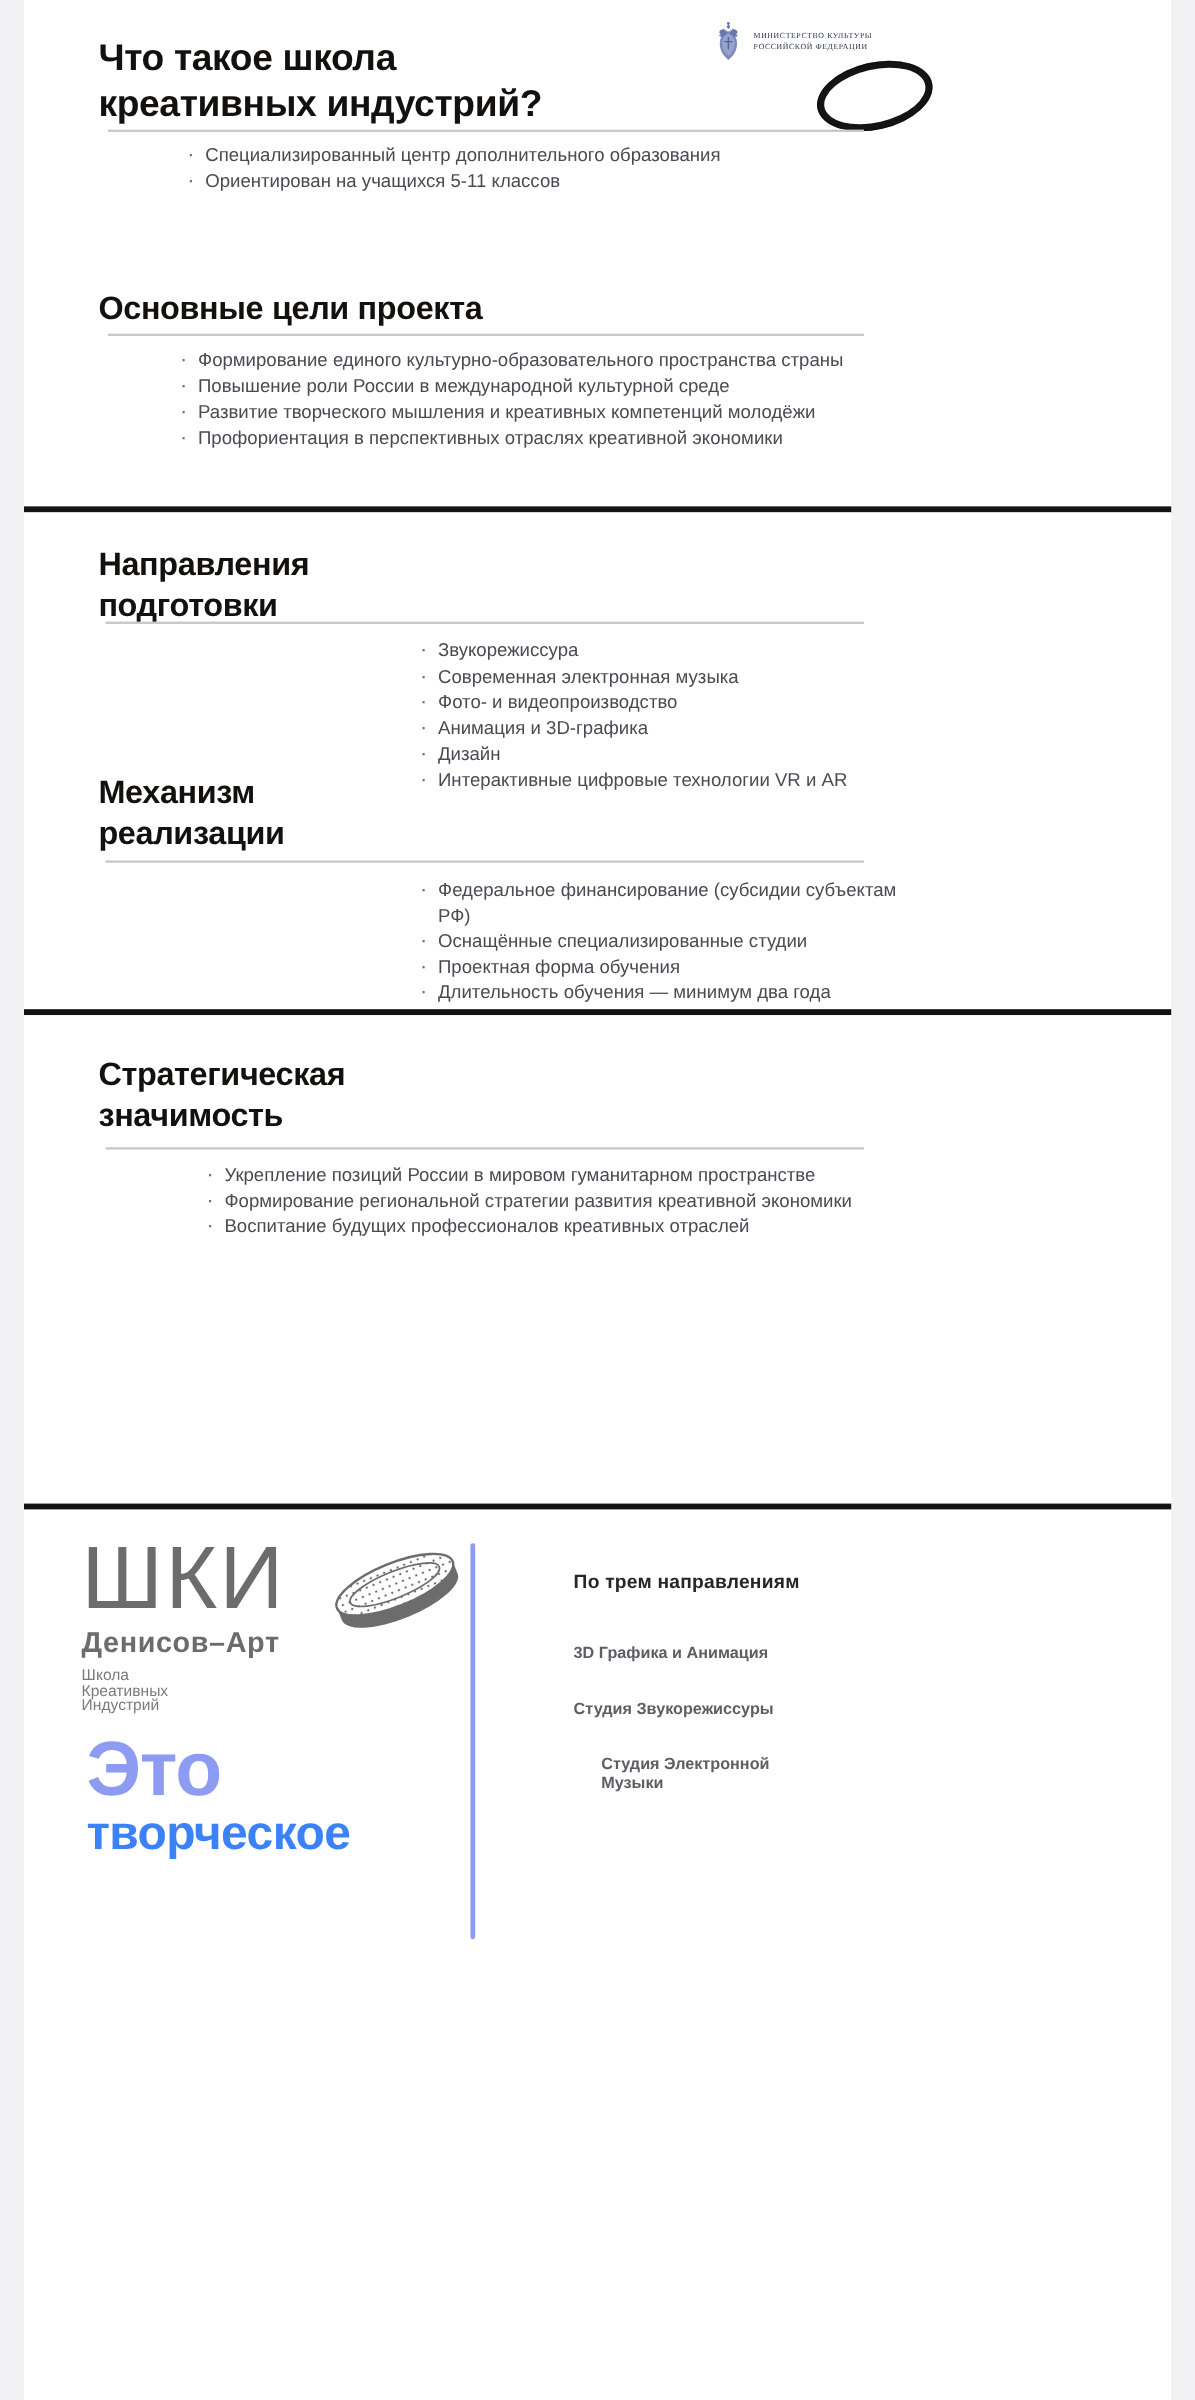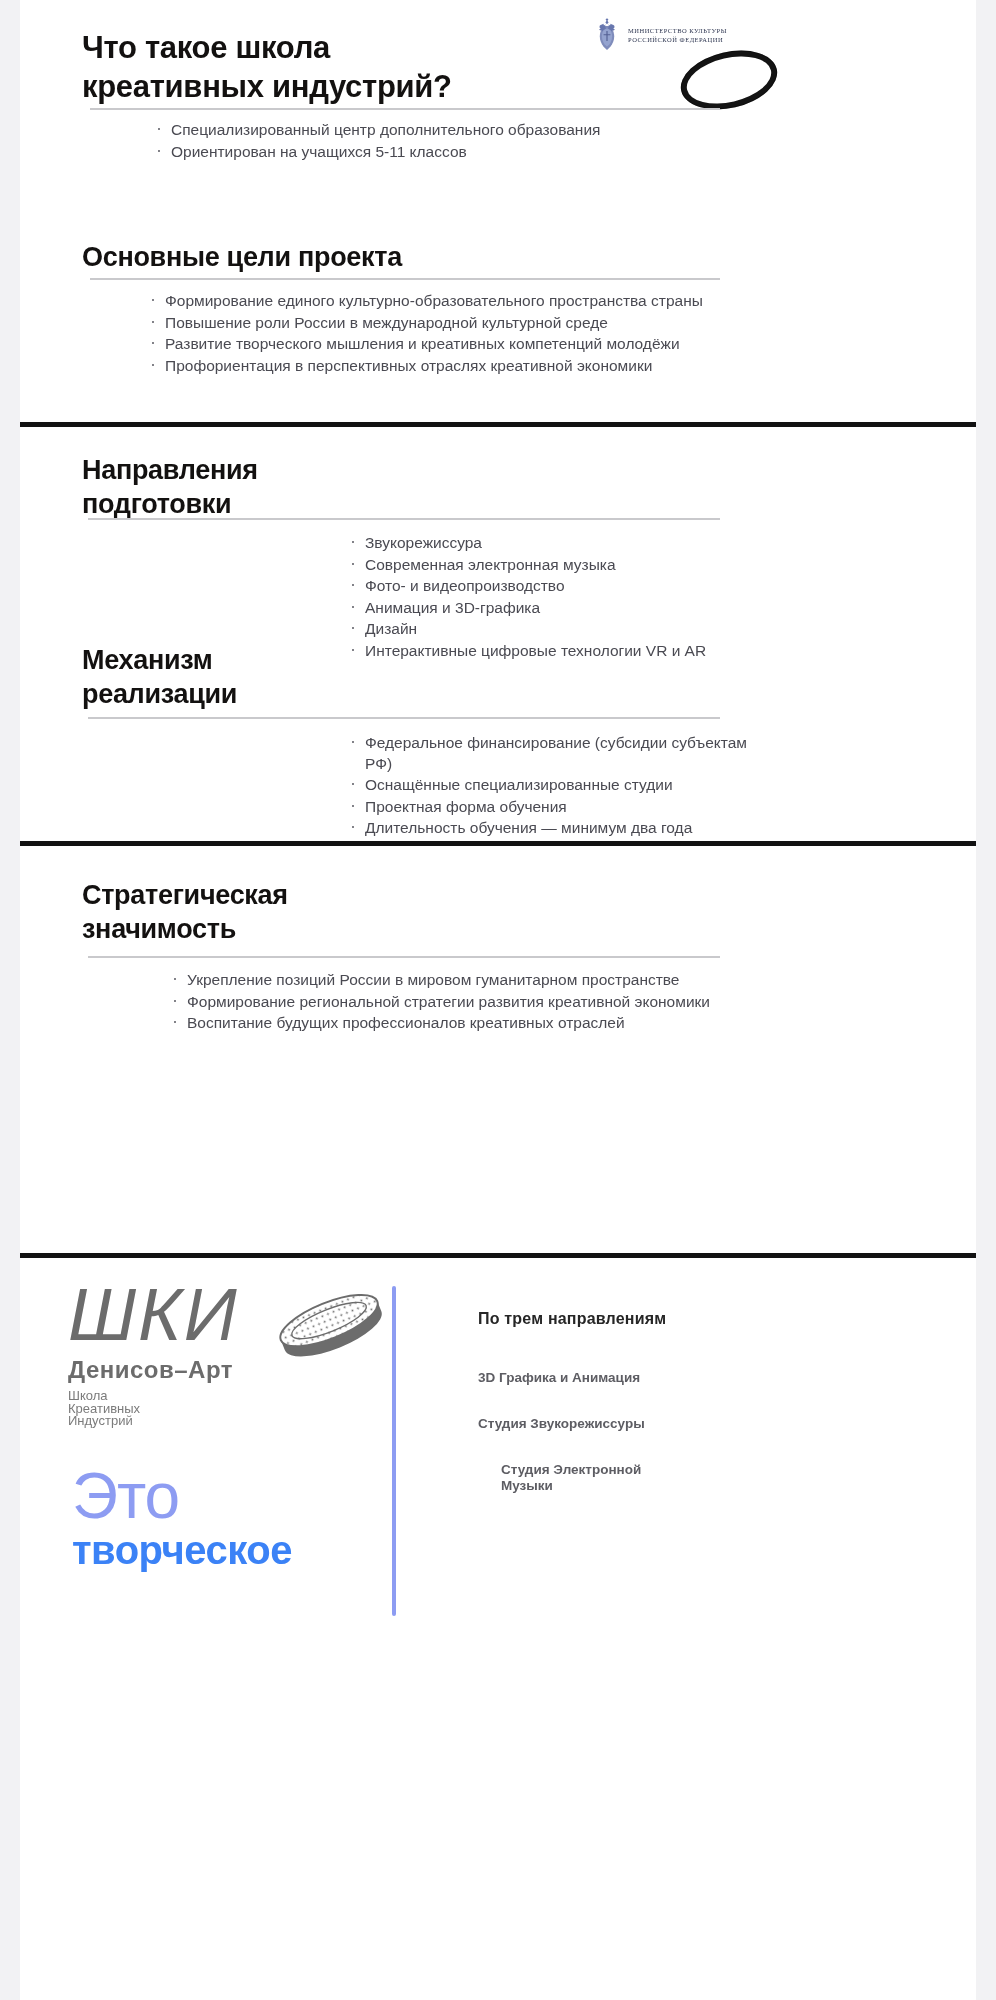--- a/index.html
+++ b/index.html
@@ -60,30 +60,29 @@
     content:"";position:absolute;inset:-6px;
     border-radius:50%;
     border:1px solid rgba(0,0,0,.35);
   }
 
   
   .shki{
     font-size:74px;line-height:74px;
     font-weight:500;color:#6c6c6c;
     letter-spacing:2px;
-    font-style:italic;
   }
   .denisov{
     font-size:24px;line-height:28px;font-weight:bold;
     color:#6c6c6c;letter-spacing:0.5px;margin-top:4px;
   }
   .sub3{font-size:13px;line-height:12.5px;color:#7b7b7b;margin-top:6px;}
   .eto{
-    font-size:64px;line-height:64px;font-weight:normal;
-    color:#8d9cf2;letter-spacing:-1px;margin-top:22px;
+    font-size:64px;line-height:64px;font-weight:bold;
+    color:#8d9cf2;letter-spacing:-1px;
   }
   .tvor{
     font-size:40px;line-height:44px;font-weight:bold;
     color:#3b82f6;letter-spacing:-0.5px;
   }
   .vline{position:absolute;width:4px;background:#8d9cf2;border-radius:2px;}
   .rt-title{font-size:16px;font-weight:bold;color:#262626;letter-spacing:0.2px;}
   .rt-item{font-size:13.5px;font-weight:bold;color:#5d5d63;line-height:16px;}
 </style>
 </head>

